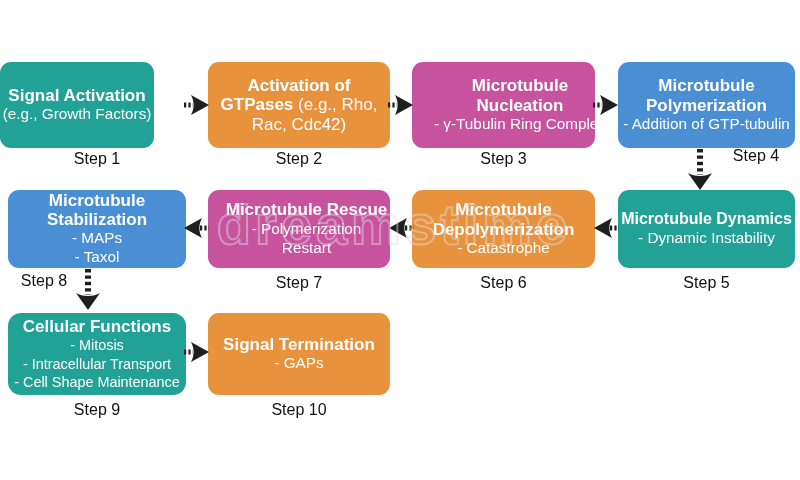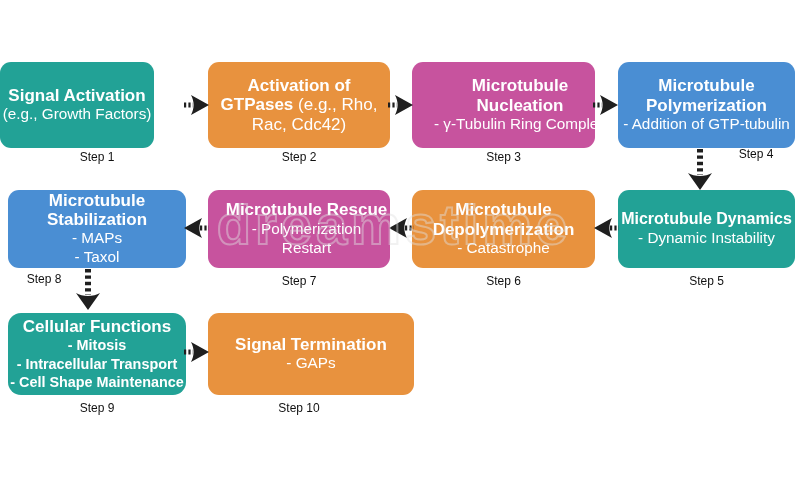--- a/index.html
+++ b/index.html
@@ -28,25 +28,25 @@
     font-size: 17px;
     line-height: 1.14;
   }
   .box .title .b { font-weight: bold; }
   .box.tight .title { font-size: 16px; }
   .box .sub {
     font-size: 15.3px;
     line-height: 1.24;
     font-weight: normal;
   }
-  .box.compact .sub { font-size: 14.4px; line-height: 1.26; font-weight: bold; }
+  .box.compact .sub { font-size: 14.4px; line-height: 1.26; }
   .nowrap { white-space: nowrap; }
   .step-label {
     position: absolute;
-    font-size: 12px;
+    font-size: 16px;
     color: #111111;
     text-align: center;
     z-index: 1;
   }
   .arrow { position: absolute; z-index: 2; }
   .watermark {
     position: absolute;
     left: 114px;
     top: 192px;
     width: 560px;
@@ -100,21 +100,21 @@
     <div class="sub nowrap">- MAPs</div>
     <div class="sub nowrap">- Taxol</div>
   </div>
 
   <div class="box compact" style="left: 8px; top: 313px; width: 178px; height: 82px; background-color: rgb(34, 162, 150); border-radius: 13px;">
     <div class="title"><span class="b">Cellular Functions</span><span></span></div>
     <div class="sub nowrap">- Mitosis</div>
     <div class="sub nowrap">- Intracellular Transport</div>
     <div class="sub nowrap">- Cell Shape Maintenance</div>
   </div>
-  <div class="box" style="left: 208px; top: 313px; width: 206px; height: 82px; background-color: rgb(232, 146, 62);">
+  <div class="box" style="left: 208px; top: 313px; width: 182px; height: 82px; background-color: rgb(232, 146, 62);">
     <div class="title"><span class="b">Signal Termination</span><span></span></div>
     <div class="sub nowrap">- GAPs</div>
   </div>
 
   <div class="step-label" style="left:8px;top:150px;width:178px">Step 1</div>
   <div class="step-label" style="left:208px;top:150px;width:182px">Step 2</div>
   <div class="step-label" style="left:412px;top:150px;width:183px">Step 3</div>
   <div class="step-label" style="left:714px;top:147px;width:84px">Step 4</div>
   <div class="step-label" style="left:618px;top:274px;width:177px">Step 5</div>
   <div class="step-label" style="left:412px;top:274px;width:183px">Step 6</div>

